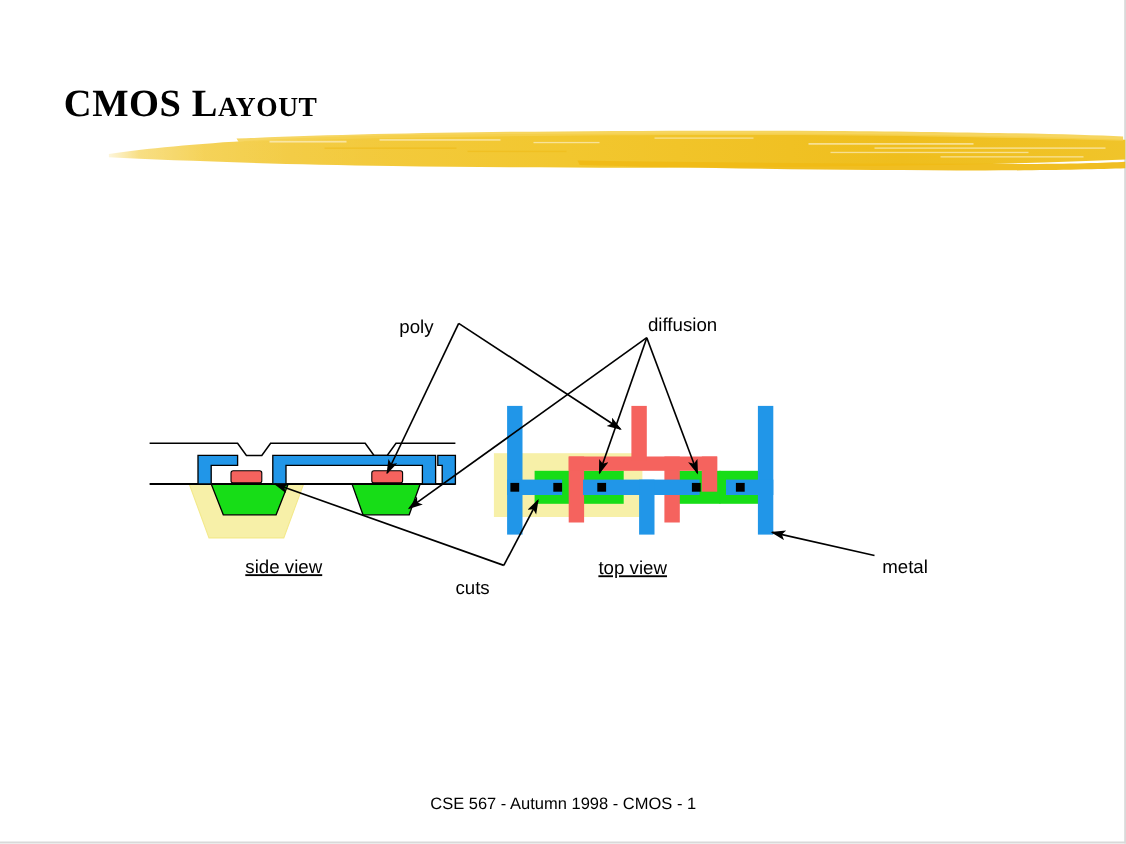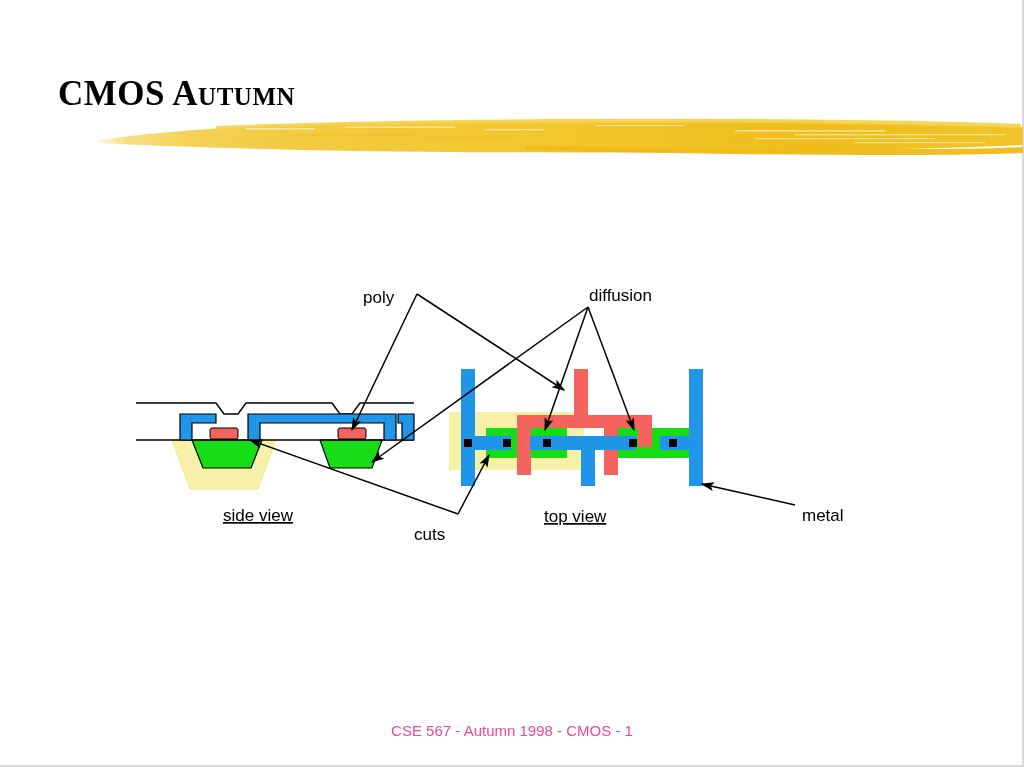--- a/index.html
+++ b/index.html
@@ -57,41 +57,41 @@
   }
 
   .footer {
     position: absolute;
     left: 0;
     top: 722px;
     width: 1024px;
     text-align: center;
     font-family: "Liberation Sans", sans-serif;
     font-size: 15px;
-    color: #ec4899;
+    color: #000000;
   }
 
   .lbl {
     font-family: "Liberation Sans", sans-serif;
     font-size: 17px;
     fill: #000000;
   }
   .lbl-ul {
     font-family: "Liberation Sans", sans-serif;
     font-size: 17px;
     fill: #000000;
     text-decoration: underline;
   }
 </style>
 </head>
 <body>
 
 <div class="page-frame"></div>
 
-<div class="slide-title">CMOS Autumn</div>
+<div class="slide-title">CMOS Layout</div>
 
 <svg class="title-rule" viewBox="0 0 930 48" preserveAspectRatio="none">
   <defs>
     <linearGradient id="brushGrad" x1="0" y1="0" x2="1" y2="0">
       <stop offset="0" stop-color="#F6D661"></stop>
       <stop offset="0.18" stop-color="#F3CB41"></stop>
       <stop offset="0.45" stop-color="#F2C72F"></stop>
       <stop offset="0.78" stop-color="#EFBE1D"></stop>
       <stop offset="1" stop-color="#F0C42A"></stop>
     </linearGradient>

